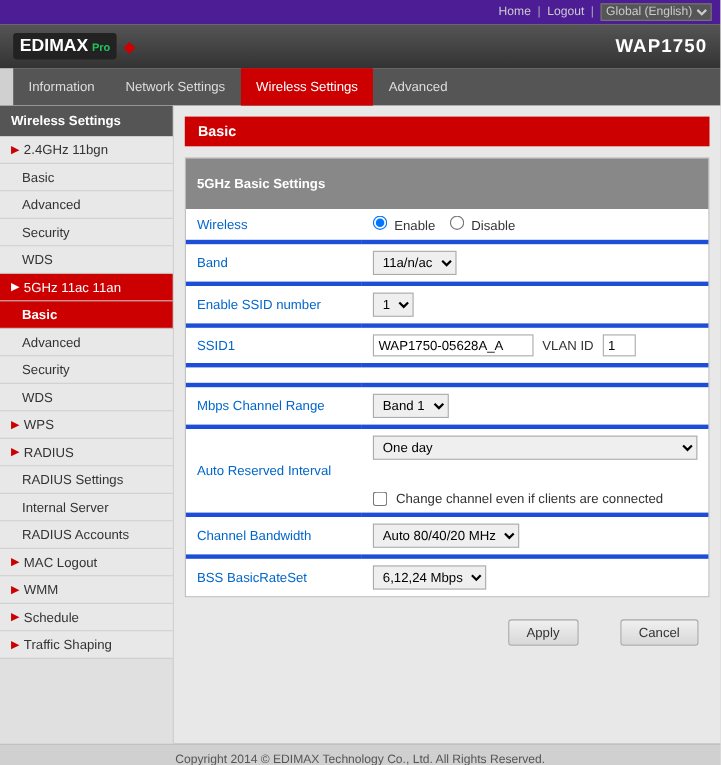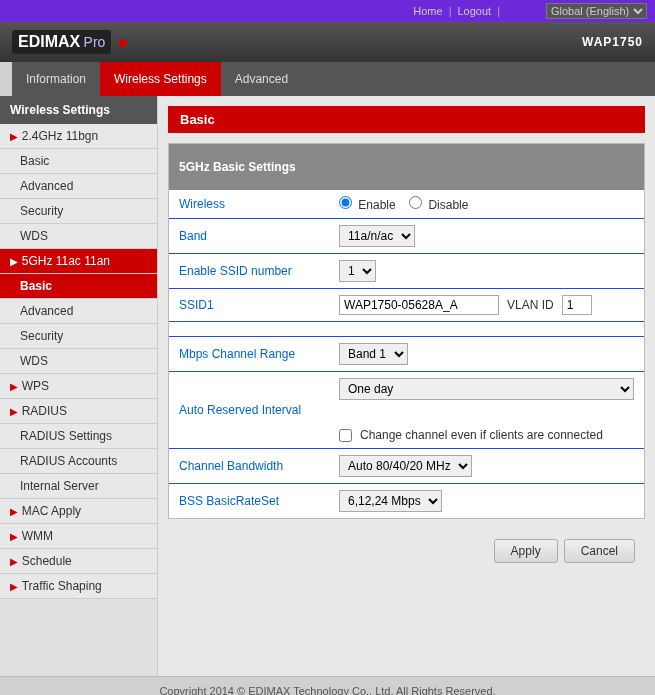--- a/index.html
+++ b/index.html
@@ -1,31 +1,31 @@
 <!DOCTYPE html>
 <html><head>
   <meta charset="utf-8">
   <style>
     * { box-sizing: border-box; margin: 0; padding: 0; }
     body { font-family: Arial, sans-serif; font-size: 12px; background: #d0d0d0; width: 655px; min-height: 695px; }
 
     
-    .top-bar { background: #6d28d9; color: #ccc; font-size: 11px; padding: 3px 8px; display: flex; justify-content: flex-end; align-items: center; gap: 6px; }
+    .top-bar { background: #4c1d95; color: #ccc; font-size: 11px; padding: 3px 8px; display: flex; justify-content: flex-end; align-items: center; gap: 6px; }
     .top-bar span { color: #aaa; }
     .top-bar a { color: #ccc; text-decoration: none; }
-    .top-bar select { background: #555; color: #ccc; border: 1px solid #777; font-size: 11px; margin-left: 40px; }
+    .top-bar select { background: #555; color: #ccc; border: 1px solid #777; font-size: 11px; }
 
     
     .header { background: linear-gradient(to bottom, #555, #333); padding: 8px 12px; display: flex; align-items: center; justify-content: space-between; }
     .logo { display: flex; align-items: center; gap: 6px; }
     .logo-edimax { background: #222; padding: 3px 6px; border-radius: 3px; }
     .logo-edimax .edi { color: white; font-weight: bold; font-size: 16px; }
-    .logo-edimax .pro { color: #c4b5fd; font-weight: normal; font-size: 14px; }
+    .logo-edimax .pro { color: #22c55e; font-weight: bold; font-size: 10px; }
     .logo-diamond { color: #cc0000; font-size: 14px; }
-    .model { color: white; font-size: 12px; font-weight: bold; letter-spacing: 1px; }
+    .model { color: white; font-size: 17px; font-weight: bold; letter-spacing: 1px; }
 
     
     .nav { background: #555; display: flex; margin-left: 12px; }
     .nav-item { color: #ddd; padding: 10px 14px; cursor: pointer; font-size: 12px; text-decoration: none; white-space: nowrap; }
     .nav-item.active { background: #cc0000; color: white; }
 
     
     .main { display: flex; background: #e8e8e8; min-height: 580px; }
 
     
@@ -39,34 +39,34 @@
     .sidebar-parent-active > .sidebar-group-header { background: #cc0000; color: white; }
     .sidebar-parent-active > .sidebar-group-header .arrow { color: white; }
 
     
     .content { flex: 1; padding: 10px; }
     .content-title { background: #cc0000; color: white; padding: 6px 12px; font-size: 13px; font-weight: bold; margin-bottom: 10px; }
     .section-box { border: 1px solid #bbb; background: white; margin-bottom: 10px; }
     .section-header { background: #888; color: white; padding: 16px 10px; font-size: 12px; font-weight: bold; }
     .form-table { width: 100%; border-collapse: collapse; }
     .form-table td { padding: 6px 10px; vertical-align: middle; font-size: 12px; }
-    .form-table tr:not(:last-child) td { border-bottom: 1px solid #1d4ed8; }
+    .form-table tr:not(:last-child) td { border-bottom: 4px solid #1d4ed8; }
     .form-label { color: #0066cc; width: 160px; }
     .form-value { color: #333; }
     .form-value input[type="text"] { border: 1px solid #aaa; padding: 2px 4px; font-size: 12px; width: 160px; }
     .form-value select { border: 1px solid #aaa; padding: 2px 4px; font-size: 12px; }
     .form-value input[type="radio"] { margin-right: 3px; }
     .form-value label { margin-right: 10px; }
     .form-value input[type="checkbox"] { margin-right: 4px; }
     .vlan-row { display: flex; align-items: center; gap: 8px; }
     .vlan-label { color: #333; font-size: 12px; }
 
     
     .button-row { display: flex; justify-content: flex-end; gap: 6px; padding: 10px; }
-    .btn { padding: 4px 16px; font-size: 12px; cursor: pointer; border: 1px solid #aaa; border-radius: 3px; }
+    .btn { padding: 4px 16px; font-size: 12px; cursor: pointer; border: 1px solid #aaa; border-radius: 3px; margin-left: 32px; }
     .btn-apply { background: linear-gradient(to bottom, #f0f0f0, #d8d8d8); color: #333; }
     .btn-cancel { background: linear-gradient(to bottom, #f0f0f0, #d8d8d8); color: #333; }
 
     
     .footer { background: #d0d0d0; text-align: center; padding: 8px; font-size: 11px; color: #555; border-top: 1px solid #bbb; }
 
     .separator-row td { padding-top: 8px; }
   </style>
 </head>
 <body>
@@ -87,20 +87,21 @@
       <span class="edi">EDIMAX</span>
       <span class="pro">Pro</span>
     </div>
     <span class="logo-diamond">◆</span>
   </div>
   <div class="model">WAP1750</div>
 </div>
 
 <div class="nav">
   <a class="nav-item">Information</a>
+  <a class="nav-item">Network Settings</a>
   <a class="nav-item active">Wireless Settings</a>
   <a class="nav-item">Advanced</a>
 </div>
 
 <div class="main">
 
   <div class="sidebar">
     <div class="sidebar-title">Wireless Settings</div>
 
     <div class="sidebar-section">
@@ -127,25 +128,25 @@
 
     <div class="sidebar-group-header">
       <span class="arrow">▶</span>
       <span>WPS</span>
     </div>
     <div class="sidebar-group-header">
       <span class="arrow">▶</span>
       <span>RADIUS</span>
     </div>
     <div class="sidebar-sub-item">RADIUS Settings</div>
+    <div class="sidebar-sub-item">Internal Server</div>
     <div class="sidebar-sub-item">RADIUS Accounts</div>
-    <div class="sidebar-sub-item">Internal Server</div>
-    <div class="sidebar-group-header">
-      <span class="arrow">▶</span>
-      <span>MAC Apply</span>
+    <div class="sidebar-group-header">
+      <span class="arrow">▶</span>
+      <span>MAC Logout</span>
     </div>
     <div class="sidebar-group-header">
       <span class="arrow">▶</span>
       <span>WMM</span>
     </div>
     <div class="sidebar-group-header">
       <span class="arrow">▶</span>
       <span>Schedule</span>
     </div>
     <div class="sidebar-group-header">
@@ -191,21 +192,21 @@
               <select>
                 <option>1</option>
               </select>
             </td>
           </tr>
 
           <tr>
             <td class="form-label">SSID1</td>
             <td class="form-value">
               <div class="vlan-row">
-                <input type="text" style="width: 160px;" value="WAP1750-05628A_A">
+                <input type="text" style="width: 146px;" value="WAP1750-05628A_A">
                 <span class="vlan-label">VLAN ID</span>
                 <input type="text" style="width: 30px;" value="1">
               </div>
             </td>
           </tr>
 
           <tr class="separator-row">
               <td colspan="2"></td>
             </tr>
 

